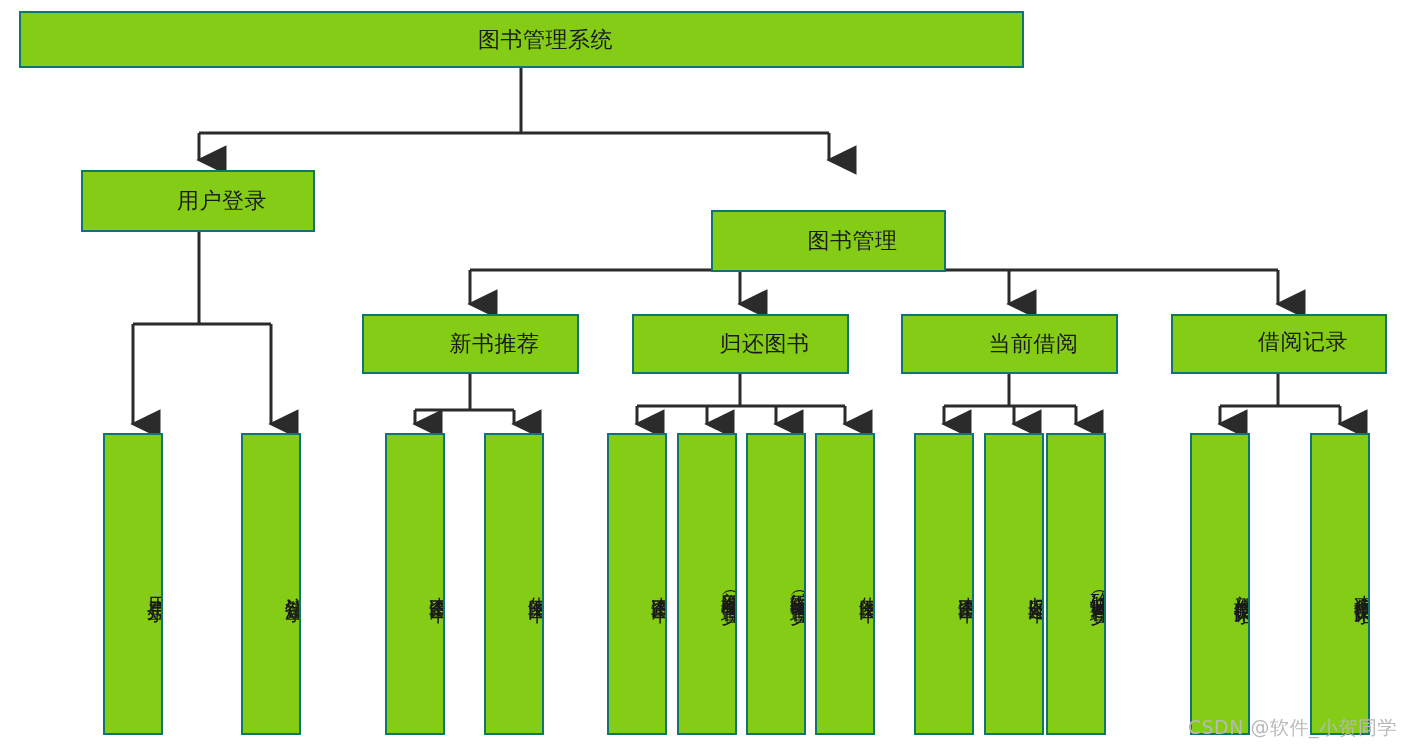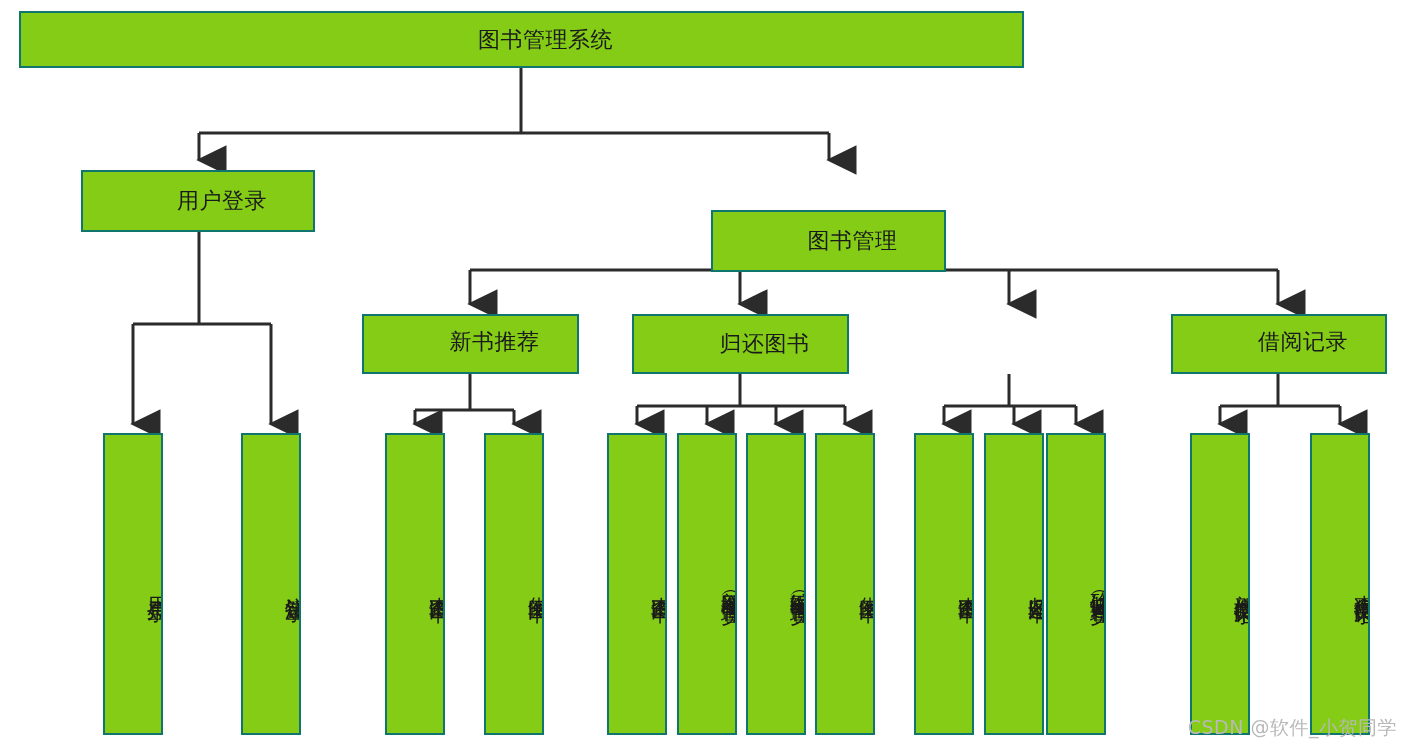--- a/index.html
+++ b/index.html
@@ -127,25 +127,28 @@
     <span class="node-label">图书管理系统</span>
   </div>
 
   <div class="node" style="left:81px; top:170px; width:234px; height:62px;">
     <span class="node-label">用户登录</span>
   </div>
   <div class="node" style="left:711px; top:170px; width:235px; height:62px;margin-top:40px;">
     <span class="node-label">图书管理</span>
   </div>
 
-  <div class="node" style="left:362px; top:314px; width:217px; height:60px;font-family:Liberation Mono, monospace;">
+  <div class="node" style="left:362px; top:314px; width:217px; height:60px;">
     <span class="node-label">新书推荐</span>
   </div>
   <div class="node" style="left:632px; top:314px; width:217px; height:60px;">
     <span class="node-label">归还图书</span>
+  </div>
+  <div class="node" style="left:901px; top:314px; width:217px; height:60px;">
+    <span class="node-label">当前借阅</span>
   </div>
   <div class="node" style="left:1171px; top:314px; width:216px; height:60px;font-family:Liberation Mono, monospace;">
     <span class="node-label">借阅记录</span>
   </div>
 
   <div class="node vertical" style="left:103px; top:433px; width:60px; height:302px;">
     <span class="node-label">用户登录</span>
   </div>
   <div class="node vertical" style="left:241px; top:433px; width:60px; height:302px;">
     <span class="node-label">注销登录</span>

